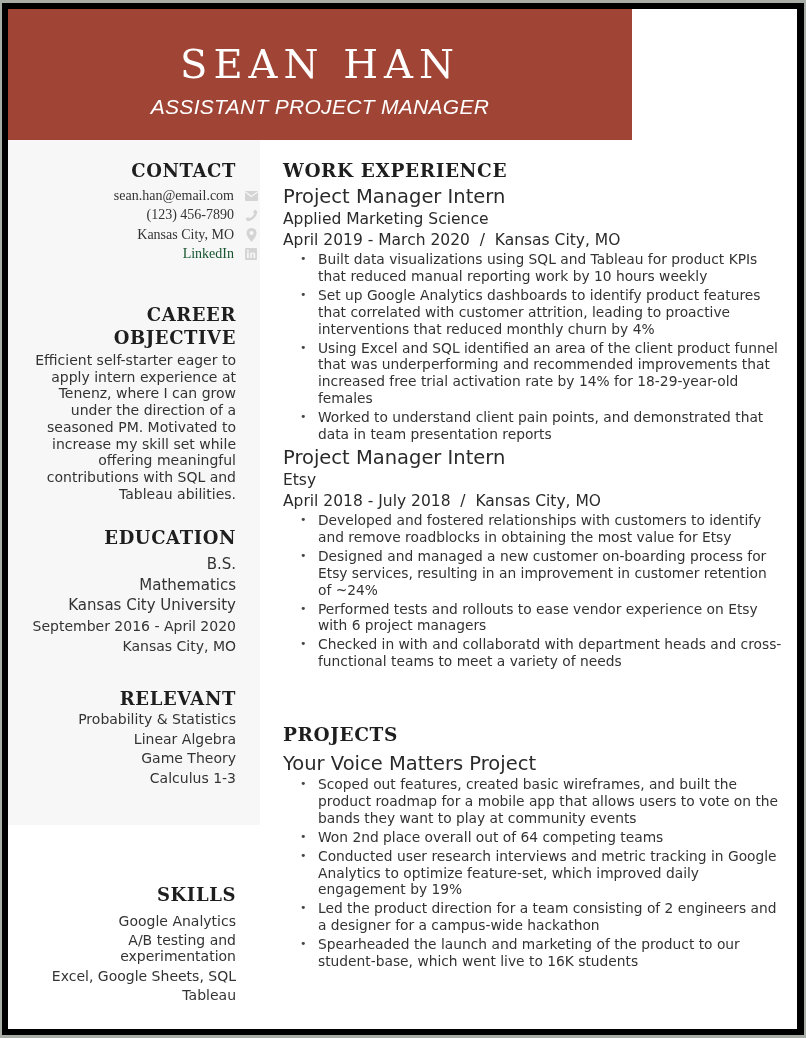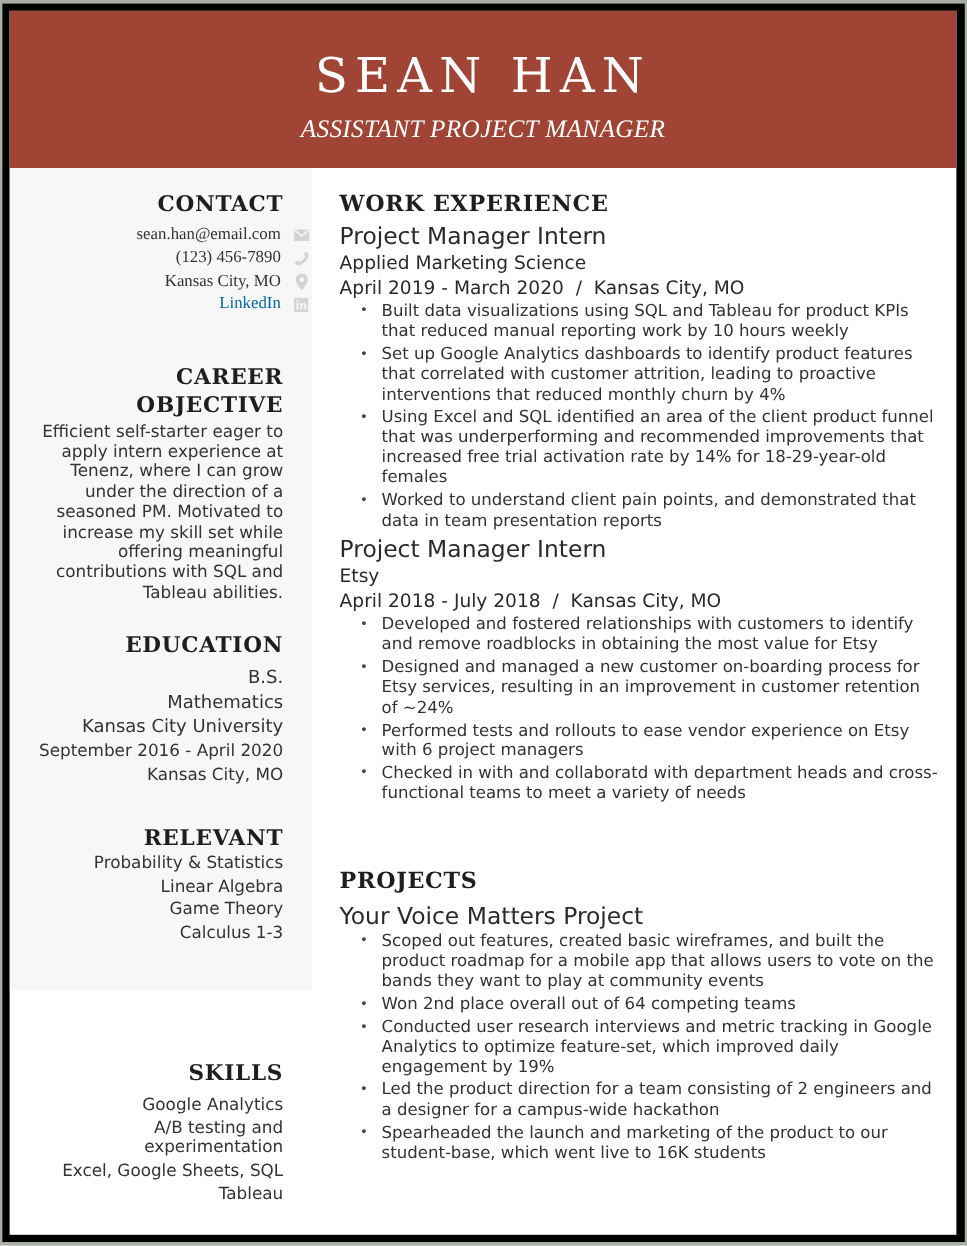--- a/index.html
+++ b/index.html
@@ -19,38 +19,38 @@
     .page {
       position: absolute;
       left: 8px; top: 9px;
       width: 789px; height: 1020px;
       background: #fff;
       overflow: hidden;
     }
     .header {
       position: absolute;
       left: 0; top: 0;
-      width: 789px; height: 131px;
+      width: 624px; height: 131px;
       background: #a04535;
       text-align: center;
       color: #fff;
     }
     .header .name {
       position: absolute;
       left: 0; right: 0; top: 32px;
       font-family: "DejaVu Serif", serif;
       font-size: 40px;
       letter-spacing: 6px;
       font-weight: normal;
       line-height: 46px;
     }
     .header .title {
       position: absolute;
       left: 0; right: 0; top: 86px;
-      font-family: Liberation Serif, serif;
+      font-family: Liberation Sans, sans-serif;
       font-style: italic;
       font-size: 21px;
       letter-spacing: 0.3px;
       line-height: 24px;
     }
     .sidebar {
       position: absolute;
       left: 0; top: 131px;
       width: 252px; height: 685px;
       background: #f7f7f7;
@@ -72,21 +72,21 @@
     }
     .side-text.tight { line-height: 16.7px; }
     .contact-row {
       display: flex;
       justify-content: flex-end;
       align-items: center;
       margin-right: -22px;
       height: 19.5px;
     }
     .contact-row .txt { font-size: 14px; color: #333; font-family: Liberation Serif, serif; }
-    .contact-row .txt.link { color: #0369a1; }
+    .contact-row .txt.link { color: #14532d; }
     .contact-row .ico {
       width: 14px; height: 14px;
       margin-left: 10px;
       display: inline-flex;
       align-items: center; justify-content: center;
     }
     .main {
       position: absolute;
       left: 275px; top: 131px;
       width: 500px;

